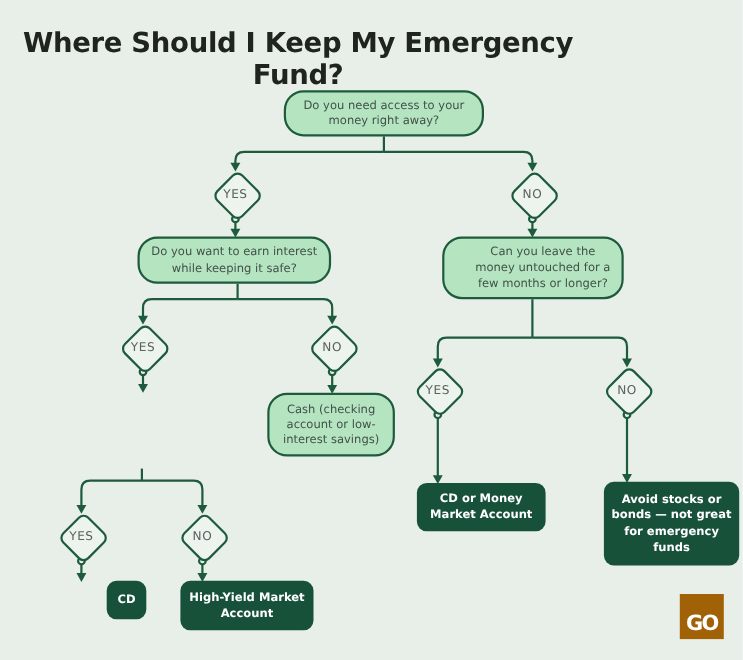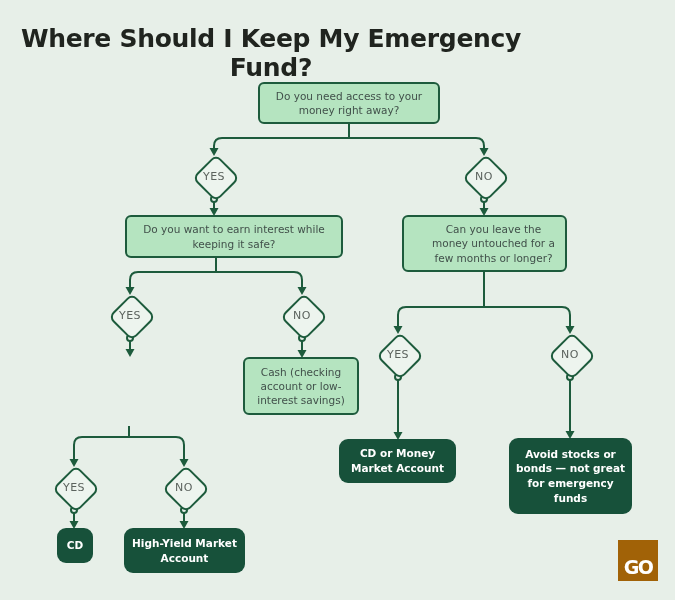--- a/index.html
+++ b/index.html
@@ -17,35 +17,36 @@
     color:#20241f;
   }
   svg.connectors{position:absolute;left:0;top:0;z-index:1;}
   svg.connectors path.ln{fill:none;stroke:#1d5b3c;stroke-width:2;}
   svg.connectors path.ah{fill:#1d5b3c;stroke:none;}
   svg.connectors circle.dot{fill:#e7efe8;stroke:#1d5b3c;stroke-width:2;}
   .node{position:absolute;z-index:2;box-sizing:border-box;}
   .qbox{
     background:#b5e4c0;
     border:2px solid #1d5b3c;
-    border-radius:6px;
+    border-radius:18px;
     color:#41504a;
     font-size:10.5px;line-height:1.34;
     display:flex;align-items:center;justify-content:center;
     text-align:center;
     padding:3px 6px;
   }
   .rbox{
     background:#17513a;
     border-radius:9px;
     color:#ffffff;
     font-size:10.5px;line-height:1.4;font-weight:600;
     display:flex;align-items:center;justify-content:center;
     text-align:center;
     padding:3px 6px;
+    margin-left:40px;
   }
   .diamond{width:42px;height:42px;}
   .diamond .shape{
     position:absolute;left:6px;top:6px;width:30px;height:30px;
     background:#edf4ee;
     border:2px solid #1d5b3c;
     border-radius:7px;
     transform:rotate(45deg);
   }
   .diamond .dlabel{
@@ -145,21 +146,21 @@
 
   <div class="node diamond" style="left:193px;top:155px;">
     <div class="shape"></div>
     <div class="dlabel">YES</div>
   </div>
   <div class="node diamond" style="left:463px;top:155px;">
     <div class="shape"></div>
     <div class="dlabel">NO</div>
   </div>
 
-  <div class="node qbox" style="left:125px;top:215px;width:218px;height:43px;">
+  <div class="node qbox" style="left:125px;top:215px;width:176px;height:43px;">
     <span>Do you want to earn interest while keeping it safe?</span>
   </div>
 
   <div class="node qbox" style="left:402px;top:215px;width:165px;height:57px;padding-left:24px;">
     <span>Can you leave the money untouched for a few months or longer?</span>
   </div>
 
   <div class="node diamond" style="left:109px;top:294px;">
     <div class="shape"></div>
     <div class="dlabel">YES</div>

